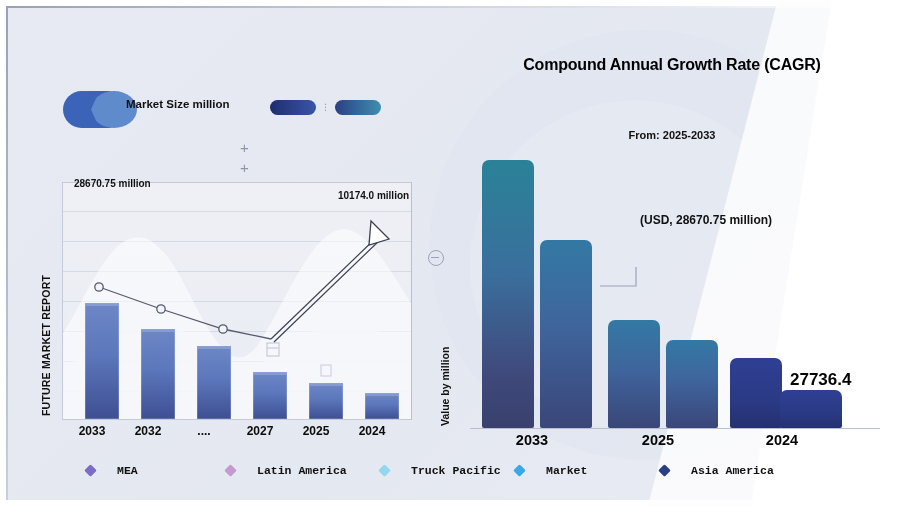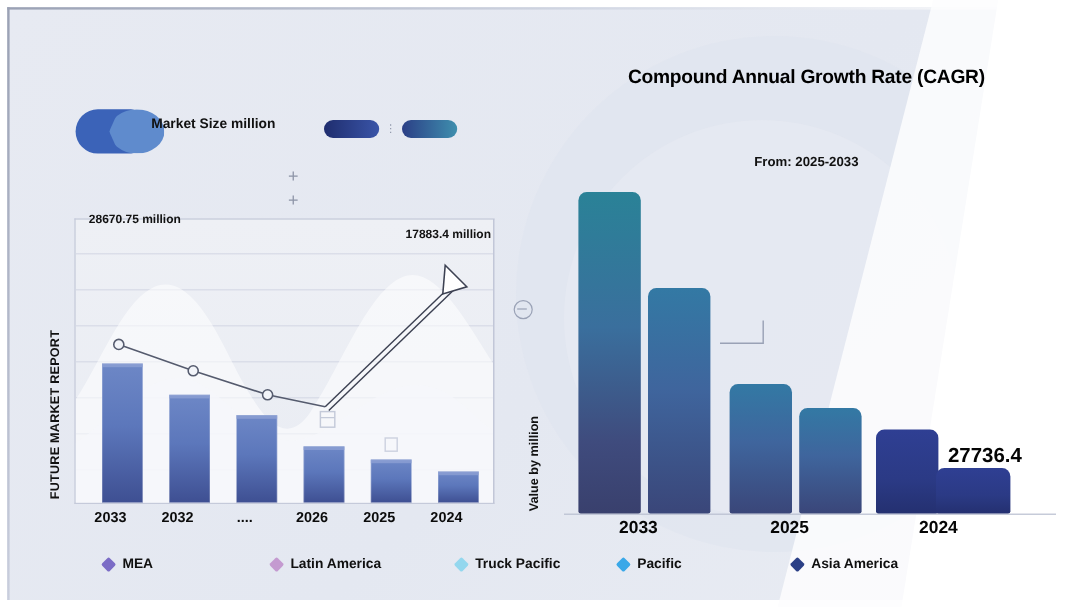--- a/index.html
+++ b/index.html
@@ -79,21 +79,21 @@
   .val-right{position:absolute;left:338px;top:190px;font-size:10px;font-weight:bold;color:#111;}
 
   .bar{position:absolute;bottom:0;background:linear-gradient(180deg,#6d87c6 0%,#5c77bb 45%,#3e4f92 100%);
        box-shadow:0 0 0 .5px rgba(255,255,255,.35) inset;}
   .bar-cap{position:absolute;left:0;top:0;width:100%;height:3px;background:#8fa2d4;opacity:.75;}
 
   .xtick{position:absolute;top:424px;font-size:12px;font-weight:bold;color:#0b0b0b;text-align:center;}
 
   
   .legend{position:absolute;left:86px;top:464px;display:flex;align-items:center;gap:0;}
-  .lg-item{display:flex;align-items:center;gap:7px;}
+  .lg-item{display:flex;align-items:center;gap:22px;font-family:Liberation Mono, monospace;}
   .lg-dot{width:9px;height:9px;transform:rotate(45deg);border-radius:1.5px;}
   .lg-text{font-size:11.5px;font-weight:bold;color:#101010;white-space:nowrap;}
 
   
   .r-title{position:absolute;left:452px;top:56px;width:440px;text-align:center;
            font-size:16px;font-weight:bold;color:#000000;white-space:nowrap;letter-spacing:-.2px;}
   .r-sub{position:absolute;left:452px;top:89px;width:440px;text-align:center;
          font-size:11px;font-weight:bold;color:#111;margin-top:40px;}
 
   .cagr{position:absolute;left:640px;top:165px;font-size:41px;font-weight:bold;color:#060606;
@@ -199,55 +199,56 @@
       <circle cx="36" cy="104" r="4.2" fill="#f2f4f9" stroke="#555b6e" stroke-width="1.3"></circle>
       <circle cx="98" cy="126" r="4.2" fill="#f2f4f9" stroke="#555b6e" stroke-width="1.3"></circle>
       <circle cx="160" cy="146" r="4.2" fill="#f2f4f9" stroke="#555b6e" stroke-width="1.3"></circle>
       <path d="M208 156 L316 52" fill="none" stroke="#3c4152" stroke-width="1.2"></path>
       <path d="M211 159 L319 55" fill="none" stroke="#3c4152" stroke-width="1.2"></path>
       <path d="M308 38 L326 56 L306 62 Z" fill="#ffffff" stroke="#3c4152" stroke-width="1.3"></path>
     </svg>
   </div>
 
   <div class="val-left">28670.75 million</div>
-  <div class="val-right">17883.4 million</div>
+  <div class="val-right">10174.0 million</div>
 
   <div class="xtick" style="left:70px;width:44px">2033</div>
   <div class="xtick" style="left:126px;width:44px">2032</div>
   <div class="xtick" style="left:182px;width:44px">....</div>
-  <div class="xtick" style="left:238px;width:44px">2026</div>
+  <div class="xtick" style="left:238px;width:44px">2027</div>
   <div class="xtick" style="left:294px;width:44px">2025</div>
   <div class="xtick" style="left:350px;width:44px">2024</div>
 
   <div class="legend">
     <div class="lg-item" style="width:140px">
       <span class="lg-dot" style="background:#7b6cc6"></span>
       <span class="lg-text">MEA</span>
     </div>
     <div class="lg-item" style="width:154px">
       <span class="lg-dot" style="background:#c49ad0"></span>
       <span class="lg-text">Latin America</span>
     </div>
     <div class="lg-item" style="width:135px">
       <span class="lg-dot" style="background:#93d7ee"></span>
       <span class="lg-text">Truck Pacific</span>
     </div>
     <div class="lg-item" style="width:145px">
       <span class="lg-dot" style="background:#3aa8e8"></span>
-      <span class="lg-text">Pacific</span>
+      <span class="lg-text">Market</span>
     </div>
     <div class="lg-item">
       <span class="lg-dot" style="background:#2b3f86"></span>
       <span class="lg-text">Asia America</span>
     </div>
   </div>
 
   <div class="r-title">Compound Annual Growth Rate (CAGR)</div>
   <div class="r-sub">From: 2025-2033</div>
 
+  <div class="cagr-sub">(USD, 28670.75 million)</div>
 
   <div class="rbase"></div>
 
   <div class="rgroup" style="left:482px;width:120px;bottom:78px;">
     <div class="rbar teal" style="left:0;width:52px;height:268px;"></div>
     <div class="rbar blue" style="left:58px;width:52px;height:188px;"></div>
   </div>
 
   <div class="rgroup" style="left:608px;width:120px;bottom:78px;">
     <div class="rbar blue" style="left:0;width:52px;height:108px;"></div>

